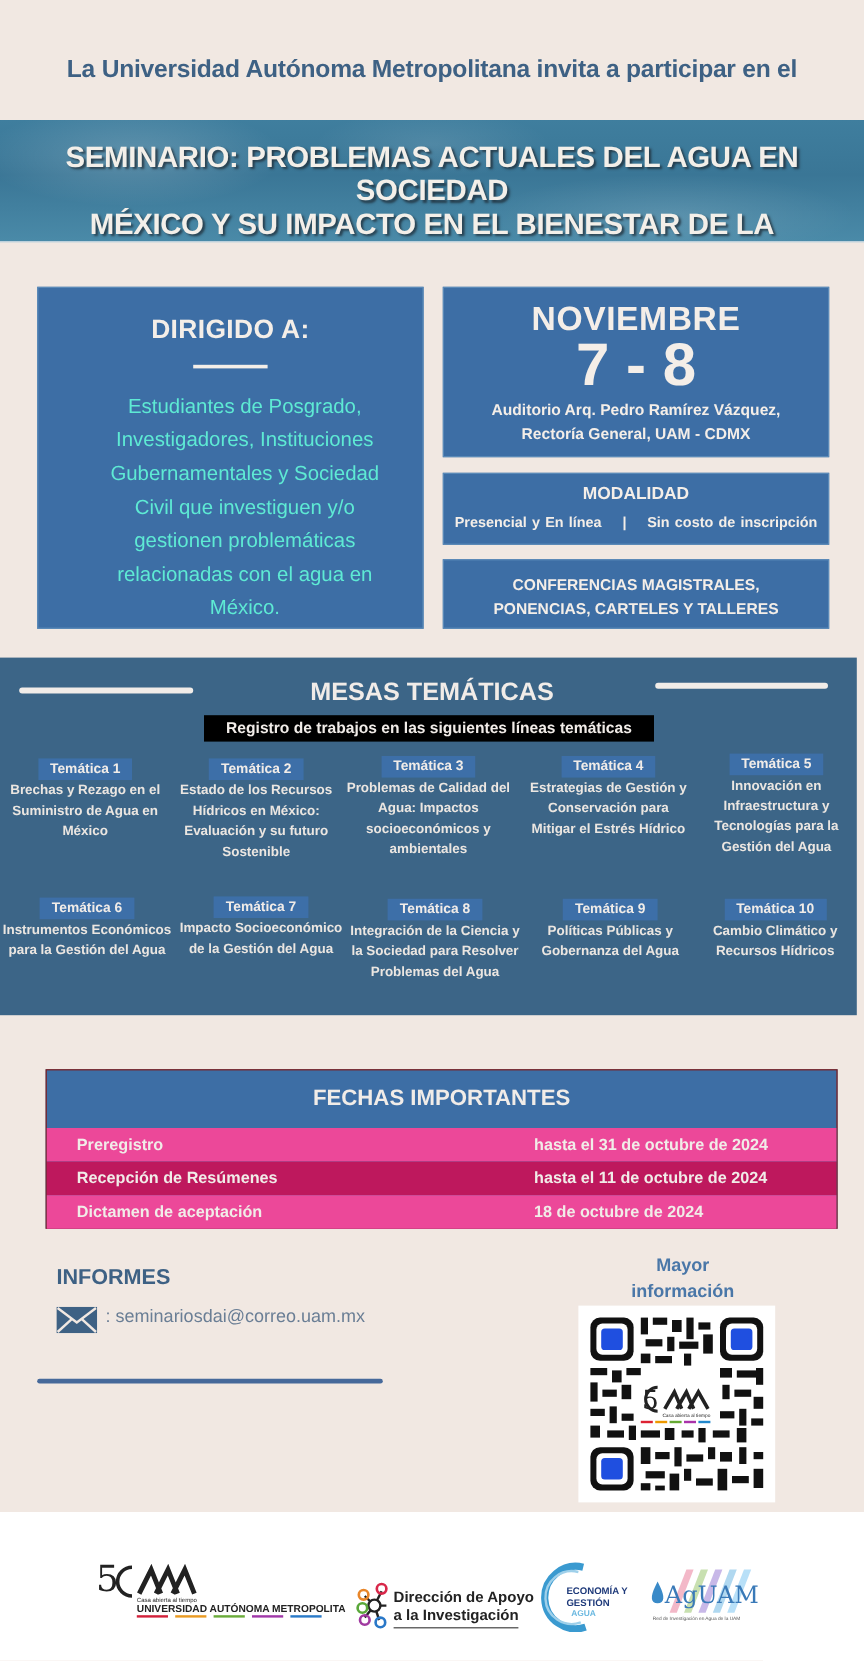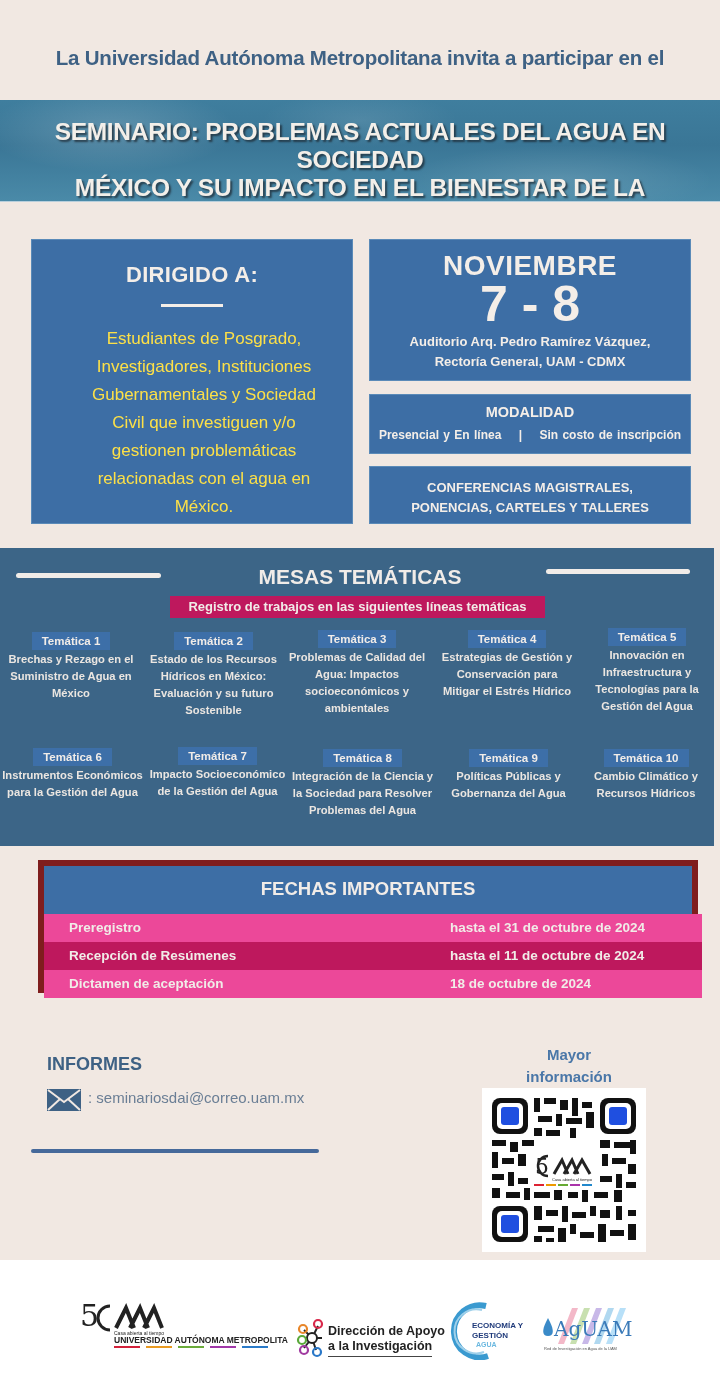--- a/index.html
+++ b/index.html
@@ -14,46 +14,46 @@
                 radial-gradient(ellipse 140px 40px at 360px 20px, rgba(255,255,255,0.10), transparent 70%),
                 linear-gradient(180deg, #3f7e9e 0%, #3a7696 45%, #4a8aa8 100%);
     border-bottom: 1px solid #b8cfdc; }
   .banner-title { position: absolute; top: 118px; left: 0; width: 720px; text-align: center; color: #f3efe9; font-size: 24.5px; font-weight: bold; line-height: 28px; letter-spacing: -0.3px;
     text-shadow: 2px 2px 2px rgba(30,40,50,0.75); }
 
   .box { position: absolute; background: #3d6ea5; color: #f4eee8; text-align: center; border: 1px solid #5a8ab8; }
   .dirigido { top: 239px; left: 31px; width: 322px; height: 285px; }
   .dirigido h2 { margin-top: 22px; font-size: 22px; font-weight: bold; letter-spacing: 0.3px; }
   .dirigido .rule { width: 62px; height: 3px; background: #f4eee8; margin: 16px auto 18px; }
-  .dirigido p { font-size: 17px; line-height: 28px; color: #fde047; padding: 0 16px; margin-left: 24px; }
+  .dirigido p { font-size: 17px; line-height: 28px; color: #5eead4; padding: 0 16px; margin-left: 24px; }
 
   .nov { top: 239px; left: 369px; width: 322px; height: 142px; }
   .nov .month { margin-top: 10px; font-size: 28px; font-weight: bold; letter-spacing: 0.5px; }
   .nov .days { font-size: 50px; font-weight: bold; line-height: 48px; margin-top: -2px; }
   .nov .venue { font-size: 13px; font-weight: bold; line-height: 20px; margin-top: 4px; }
 
   .modal { top: 394px; left: 369px; width: 322px; height: 60px; }
   .modal .title { margin-top: 9px; font-size: 14.5px; font-weight: bold; }
   .modal .sub { font-size: 12px; font-weight: bold; margin-top: 8px; word-spacing: 1px; }
 
   .conf { top: 466px; left: 369px; width: 322px; height: 58px; }
   .conf p { margin-top: 11px; font-size: 13px; font-weight: bold; line-height: 20px; }
 
   .mesas { position: absolute; top: 548px; left: 0; width: 714px; height: 298px; background: #3c6587; }
   .mesas .bar { position: absolute; top: 24px; height: 5px; background: #f1ece8; border-radius: 3px; }
   .mesas .bar.l { left: 16px; width: 145px; top: 25px; }
   .mesas .bar.r { left: 546px; width: 144px; top: 21px; }
   .mesas h2 { position: absolute; top: 17px; left: 0; width: 720px; text-align: center; color: #f1ece8; font-size: 21px; font-weight: bold; }
-  .mesas .reg { position: absolute; top: 48px; left: 170px; width: 375px; height: 22px; background: #be185d; color: #f1ece8; font-size: 13px; font-weight: bold; text-align: center; line-height: 22px; }
+  .mesas .reg { position: absolute; top: 48px; left: 170px; width: 375px; height: 22px; background: #000000; color: #f1ece8; font-size: 13px; font-weight: bold; text-align: center; line-height: 22px; }
 
   .tema { position: absolute; width: 145px; text-align: center; color: #ebe6e1; }
   .tema .tag { display: inline-block; background: #3d6fa8; color: #f1ece8; font-size: 11.5px; font-weight: bold; padding: 1px 10px; line-height: 16px; }
   .tema .txt { font-size: 11.2px; font-weight: bold; line-height: 17px; margin-top: 1px; }
 
-  .fechas { position: absolute; top: 860px; left: 38px; width: 660px; height: 133px; background: #3d6ea5; border: 6px solid #7f1d1d; }
+  .fechas { position: absolute; top: 891px; left: 38px; width: 660px; height: 133px; background: #3d6ea5; border: 1px solid #7f1d1d; }
   .fechas h2 { text-align: center; color: #f1ece8; font-size: 18.5px; font-weight: bold; margin-top: 12px; }
   .frow { position: absolute; left: 0; width: 658px; height: 28px; color: #f1ece8; font-size: 13.5px; font-weight: bold; line-height: 28px; }
   .frow .k { position: absolute; left: 25px; }
   .frow .v { position: absolute; left: 406px; }
   .frow.dark { background: #ec4899; }
   .frow.mid { background: #be185d; }
 
   .informes { position: absolute; top: 1054px; left: 47px; color: #3e6184; font-size: 18px; font-weight: bold; }
   .mail-icon { position: absolute; top: 1089px; left: 47px; width: 34px; height: 22px; }
   .mail-text { position: absolute; top: 1089px; left: 88px; color: #6a7e95; font-size: 15px; }

